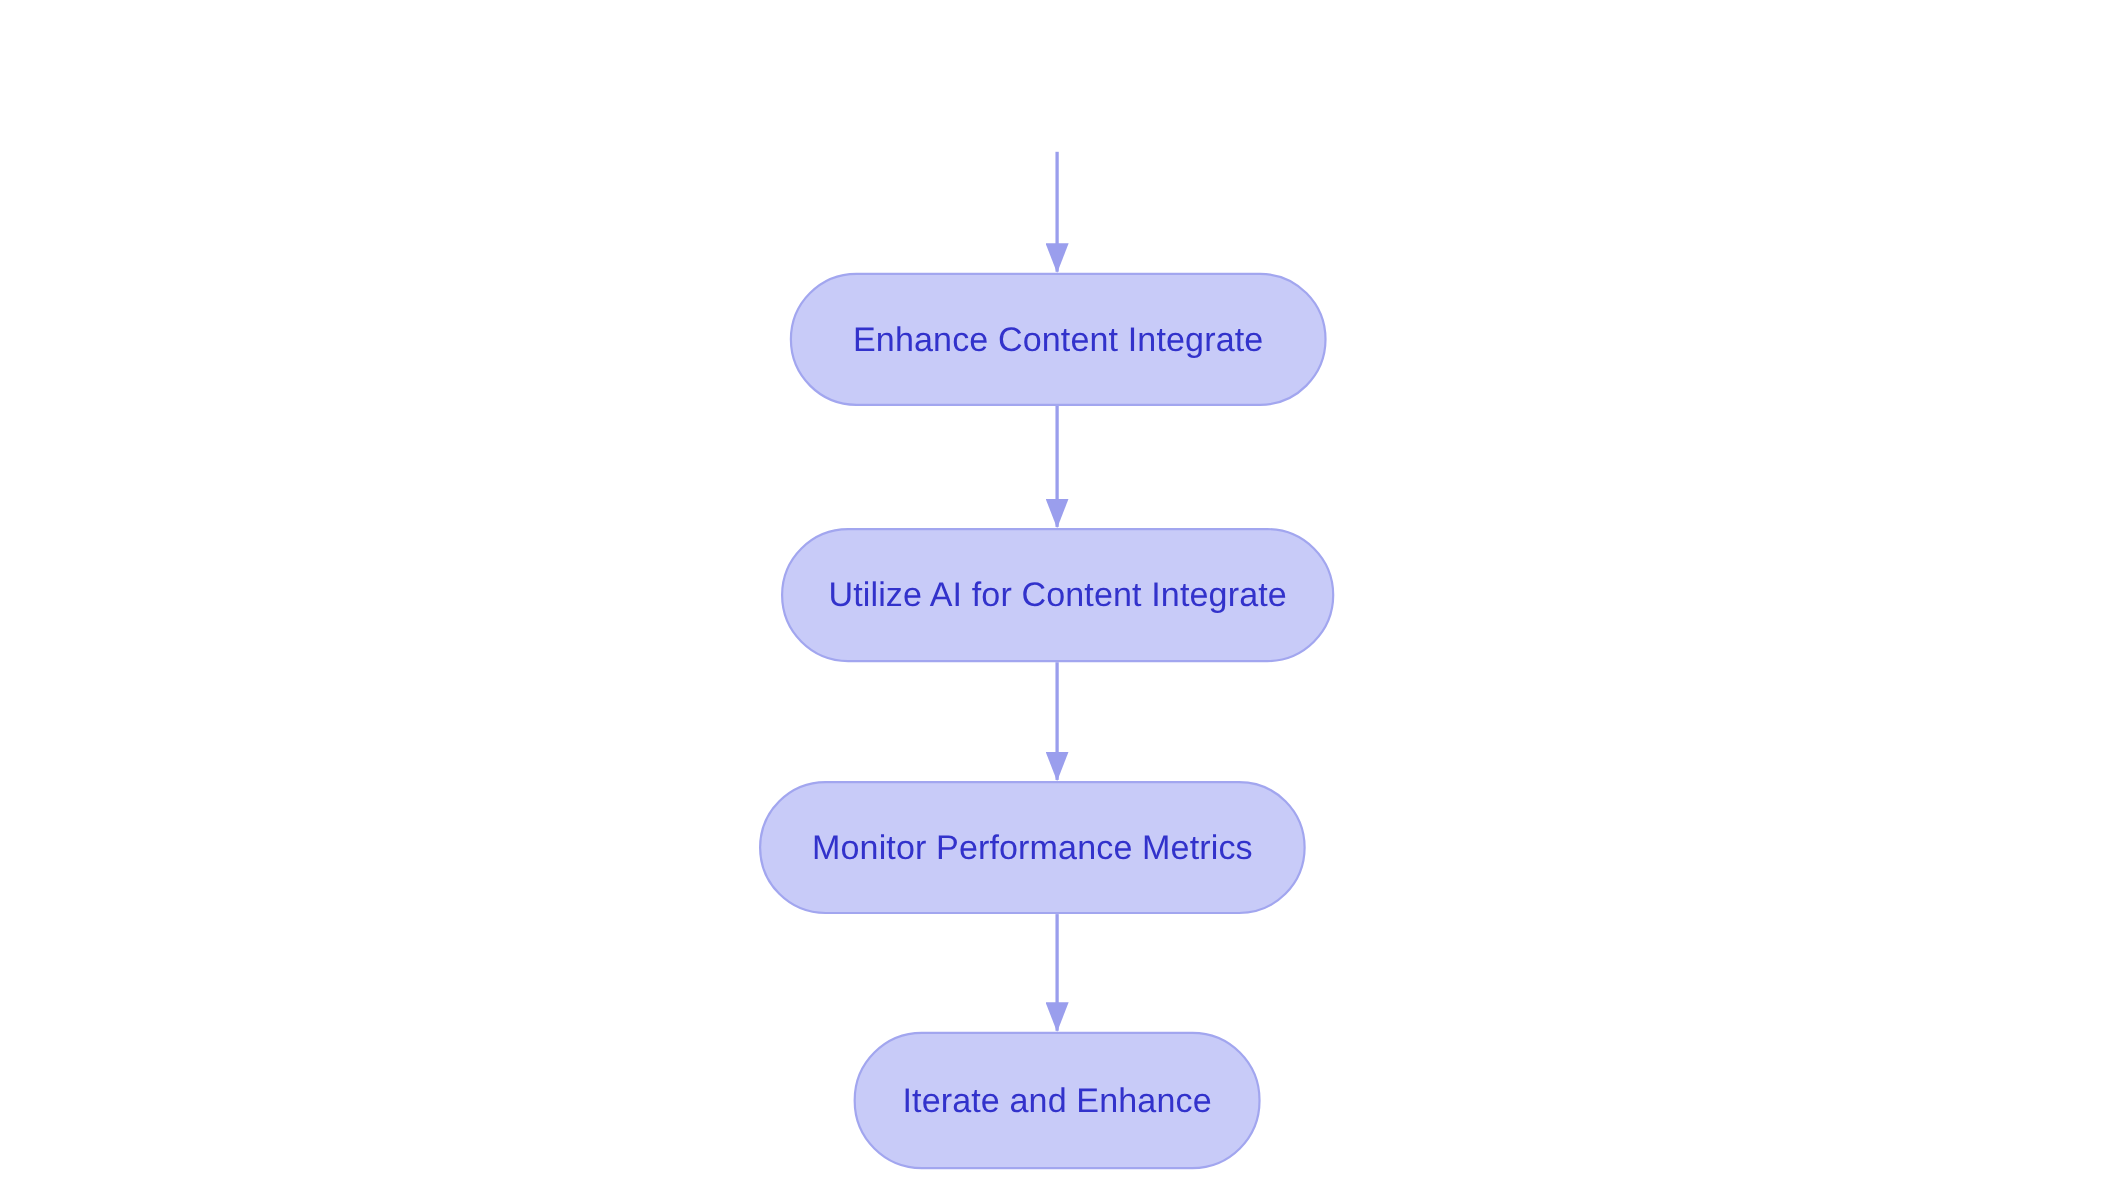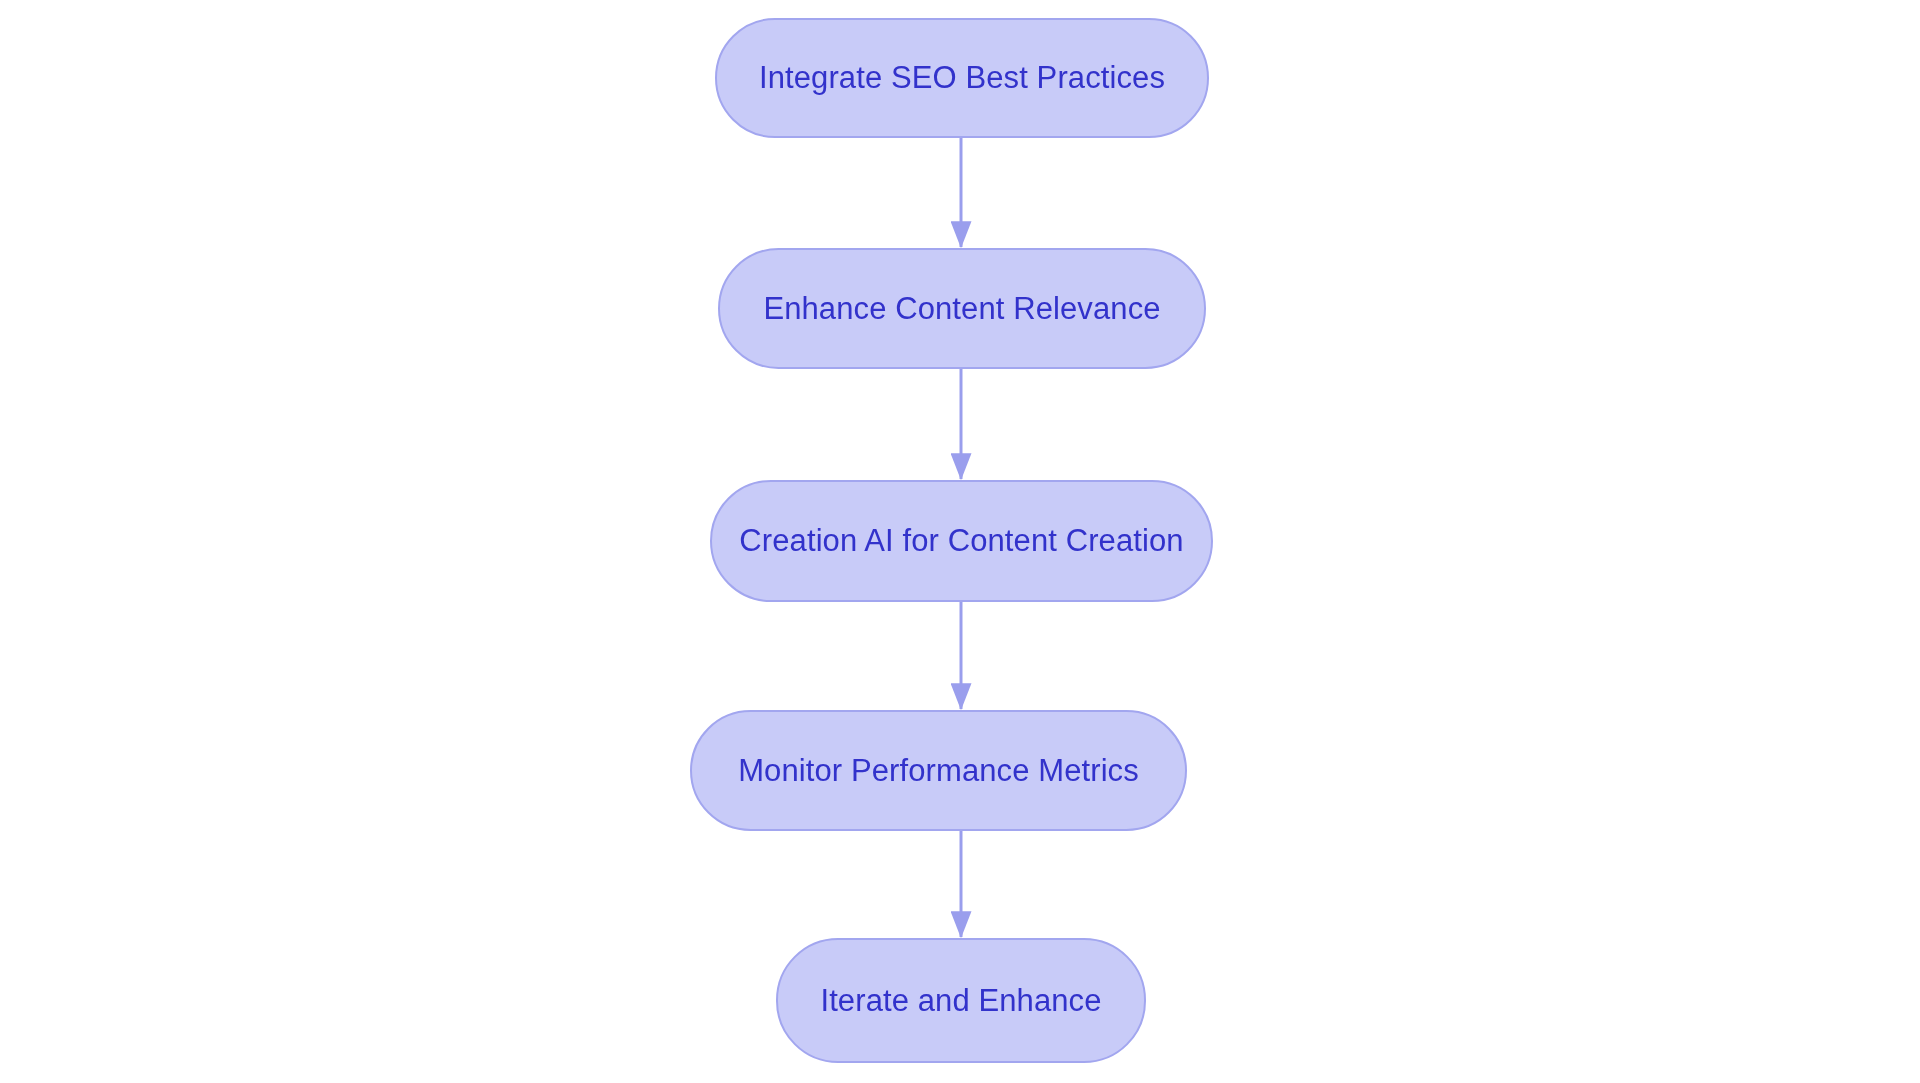--- a/index.html
+++ b/index.html
@@ -70,30 +70,27 @@
 
     <line x1="961" y1="138" x2="961" y2="247" stroke="#9a9eed" stroke-width="3" marker-end="url(#arrowhead)"></line>
 
     <line x1="961" y1="369" x2="961" y2="479" stroke="#9a9eed" stroke-width="3" marker-end="url(#arrowhead)"></line>
 
     <line x1="961" y1="602" x2="961" y2="709" stroke="#9a9eed" stroke-width="3" marker-end="url(#arrowhead)"></line>
 
     <line x1="961" y1="831" x2="961" y2="937" stroke="#9a9eed" stroke-width="3" marker-end="url(#arrowhead)"></line>
   </svg>
 
-  <div class="flow-node" id="node-0">
-    <span class="flow-node-label">Integrate SEO Best Practices</span>
-  </div>
 
   <div class="flow-node" id="node-1">
-    <span class="flow-node-label">Enhance Content Relevance</span>
+    <span class="flow-node-label">Enhance Content Integrate</span>
   </div>
 
   <div class="flow-node" id="node-2">
-    <span class="flow-node-label">Creation AI for Content Creation</span>
+    <span class="flow-node-label">Utilize AI for Content Integrate</span>
   </div>
 
   <div class="flow-node" id="node-3">
     <span class="flow-node-label">Monitor Performance Metrics</span>
   </div>
 
   <div class="flow-node" id="node-4">
     <span class="flow-node-label">Iterate and Enhance</span>
   </div>
 

